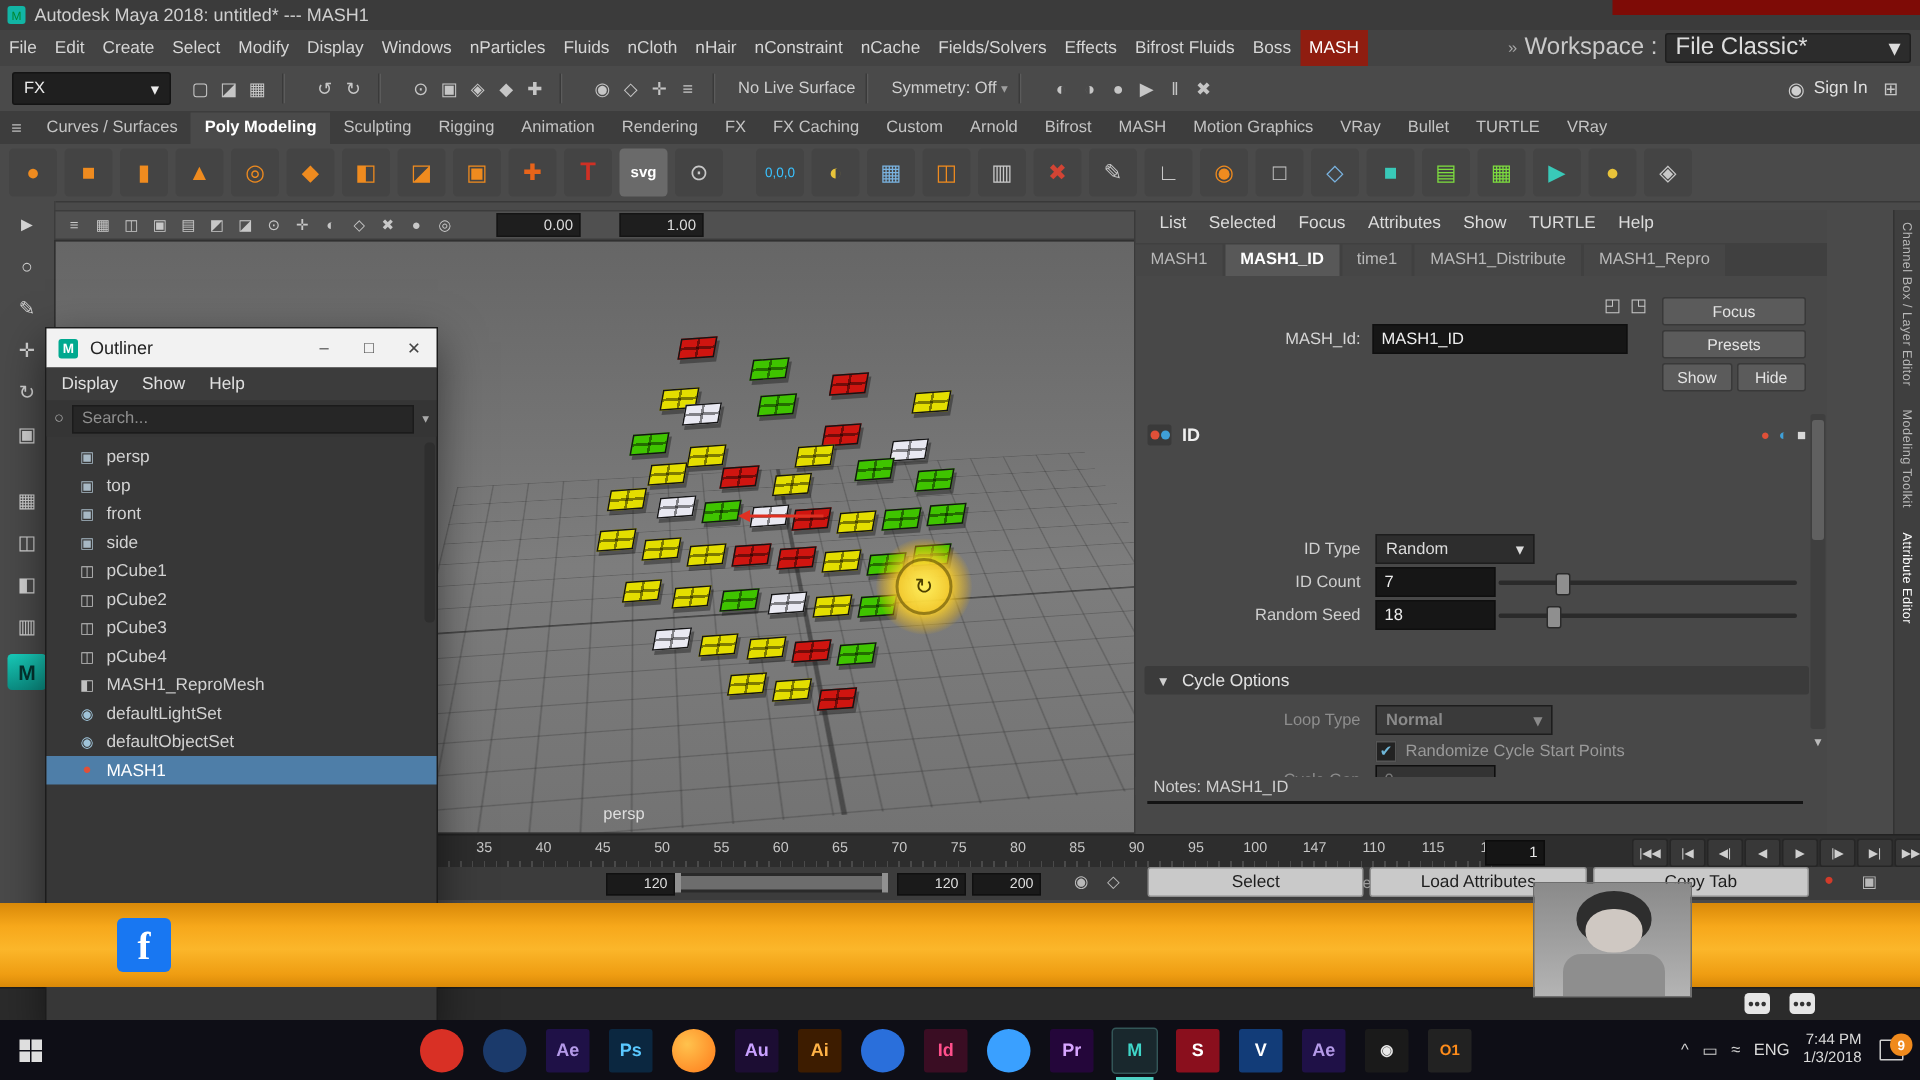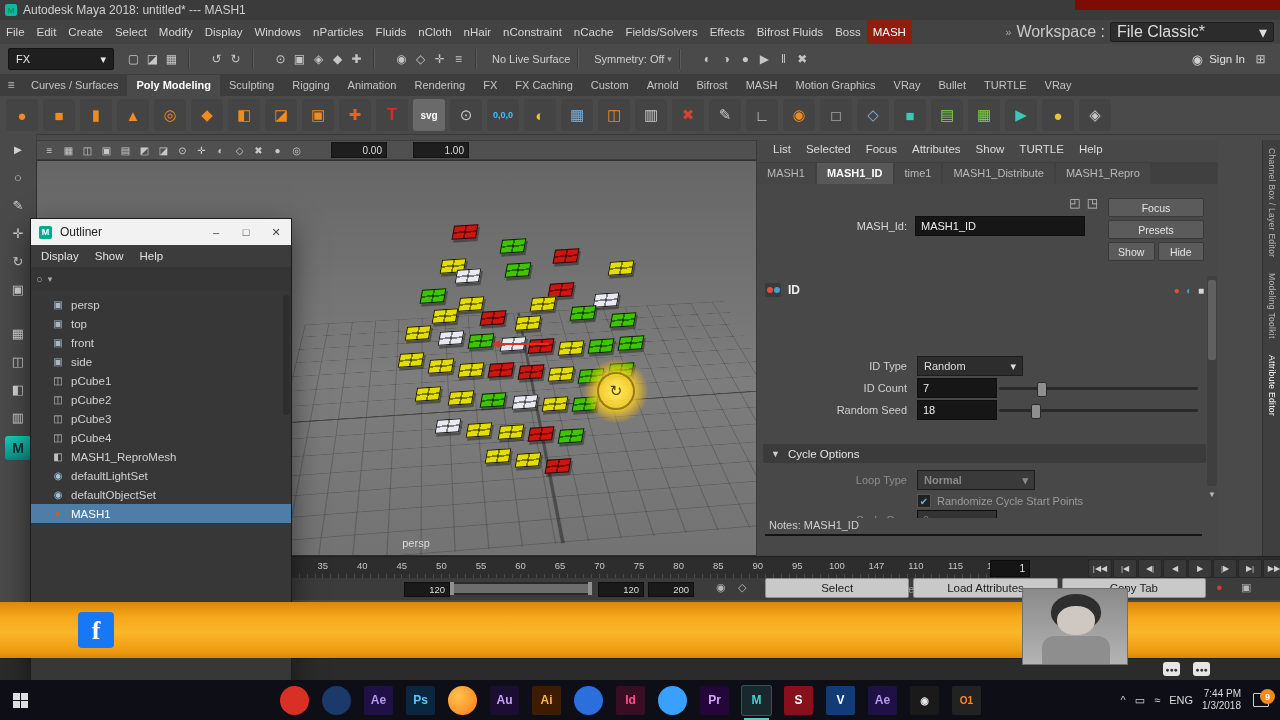--- a/index.html
+++ b/index.html
@@ -41,21 +41,21 @@
               display:flex;align-items:flex-end;font-size:11px;color:#c4c4c4;white-space:nowrap;}
   .shelf-burger{width:22px;text-align:center;color:#bdbdbd;font-size:12px;line-height:22px;}
   .shelf-tab{padding:0 9px;line-height:21px;}
   .shelf-tab.active{background:#4a4a4a;color:#fff;font-weight:bold;}
   .shelf-icons{position:absolute;left:0;top:96px;width:1280px;height:38px;background:#4a4a4a;
                border-bottom:1px solid #393939;display:flex;align-items:center;gap:5px;padding-left:6px;}
   .shelficon{width:32px;height:32px;border-radius:3px;display:flex;align-items:center;justify-content:center;
              font-size:15px;background:rgba(0,0,0,0.08);}
   .c-or{color:#ef8b1f;} .c-or2{color:#e8641a;} .c-t{color:#d03024;font-weight:bold;font-size:17px;}
   .c-svg{color:#fff;background:#6a6a6a;font-size:10px;font-weight:bold;}
-  .c-gy{color:#c8c8c8;} .c-coord{color:#39c2ff;font-size:9px;font-weight:bold;}
+  .c-gy{color:#c8c8c8;} .c-coord{color:#39c2ff;font-size:9px;font-weight:normal;margin-left:17px;}
   .c-gold{color:#e8c33a;} .c-blue{color:#7ab3e0;} .c-red2{color:#d24434;}
   .c-green{color:#7ddc3f;} .c-teal{color:#39c9b8;}
   
   .toolbox{position:absolute;left:0;top:134px;width:36px;height:468px;background:#4a4a4a;
            border-right:1px solid #3e3e3e;display:flex;flex-direction:column;align-items:center;}
   .tool-ic{width:26px;height:25px;display:flex;align-items:center;justify-content:center;
            color:#d2d2d2;font-size:13px;margin-top:3px;}
   .tool-gap{height:16px;}
   .m-tile{width:26px;height:24px;margin-top:6px;border-radius:3px;background:linear-gradient(#18cdbb,#0b8f84);
           color:#04332f;font-weight:bold;font-size:14px;display:flex;align-items:center;justify-content:center;}
@@ -736,20 +736,21 @@
         </span>
     </div>
     <div class="ol-menus">
 
     <span>Display</span>
         <span>Show</span>
         <span>Help</span>
       </div>
     <div class="ol-search">
       <span class="ol-filter">○</span>
+      <span class="ol-search-box">Search...</span>
       <span class="ol-search-caret">▾</span>
     </div>
     <div class="ol-tree">
 
         <div class="orow">
           <span class="oicn i-cam">▣</span>
           <span>persp</span>
         </div>
 
         <div class="orow">

